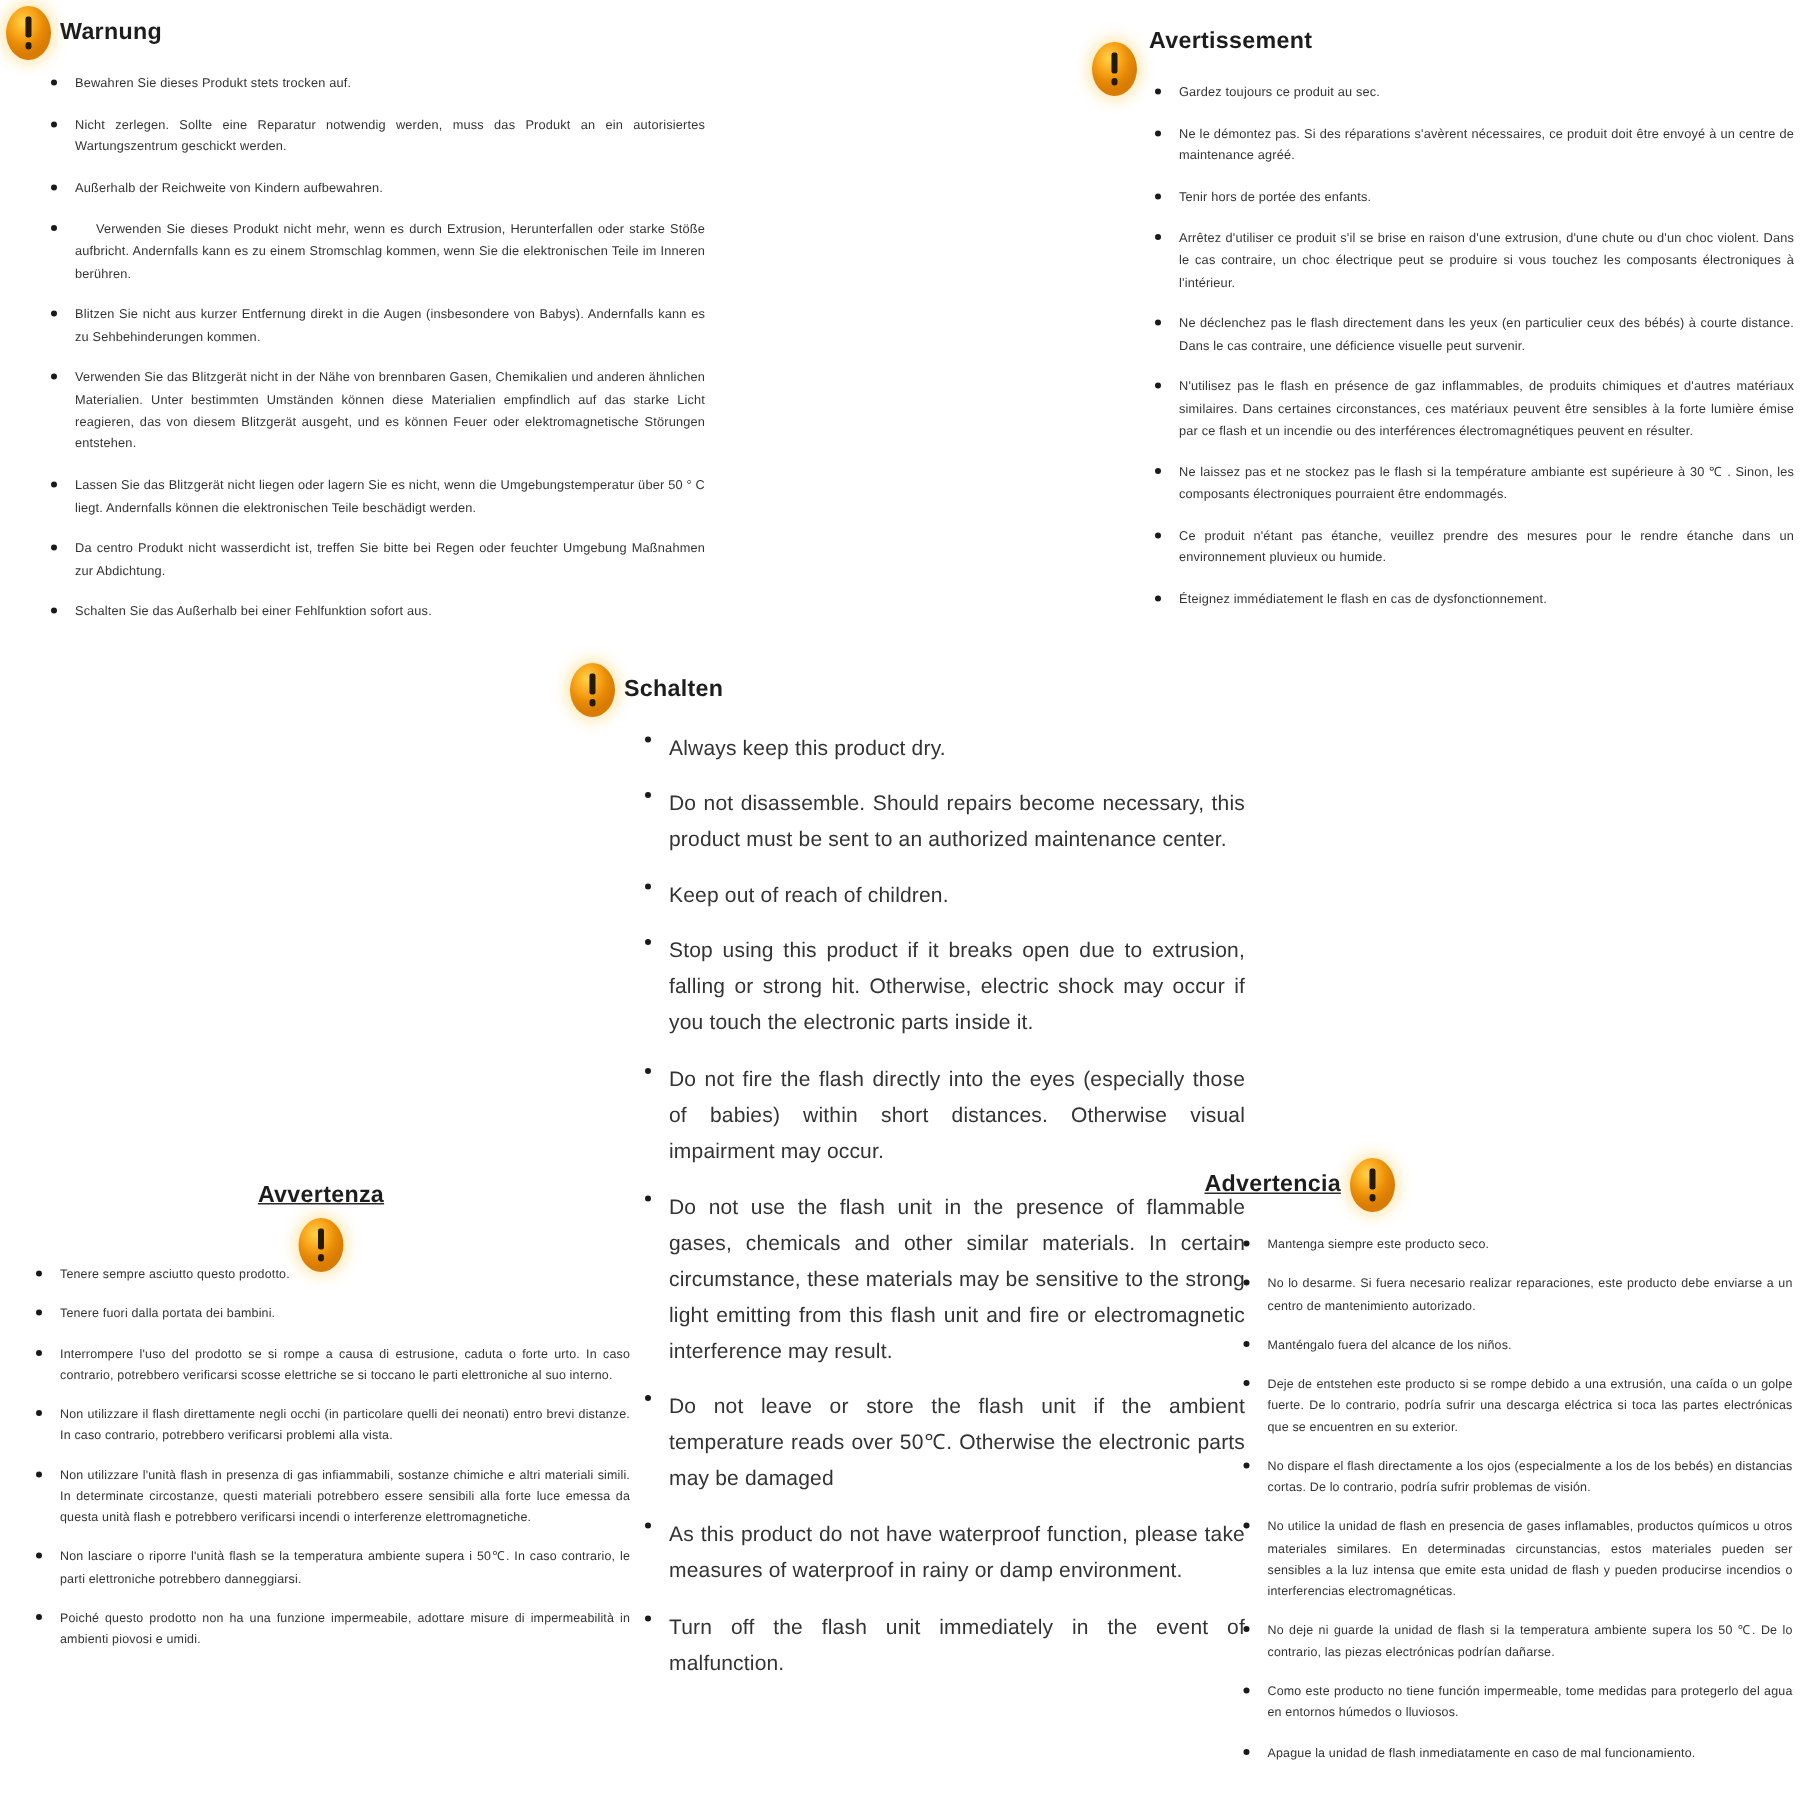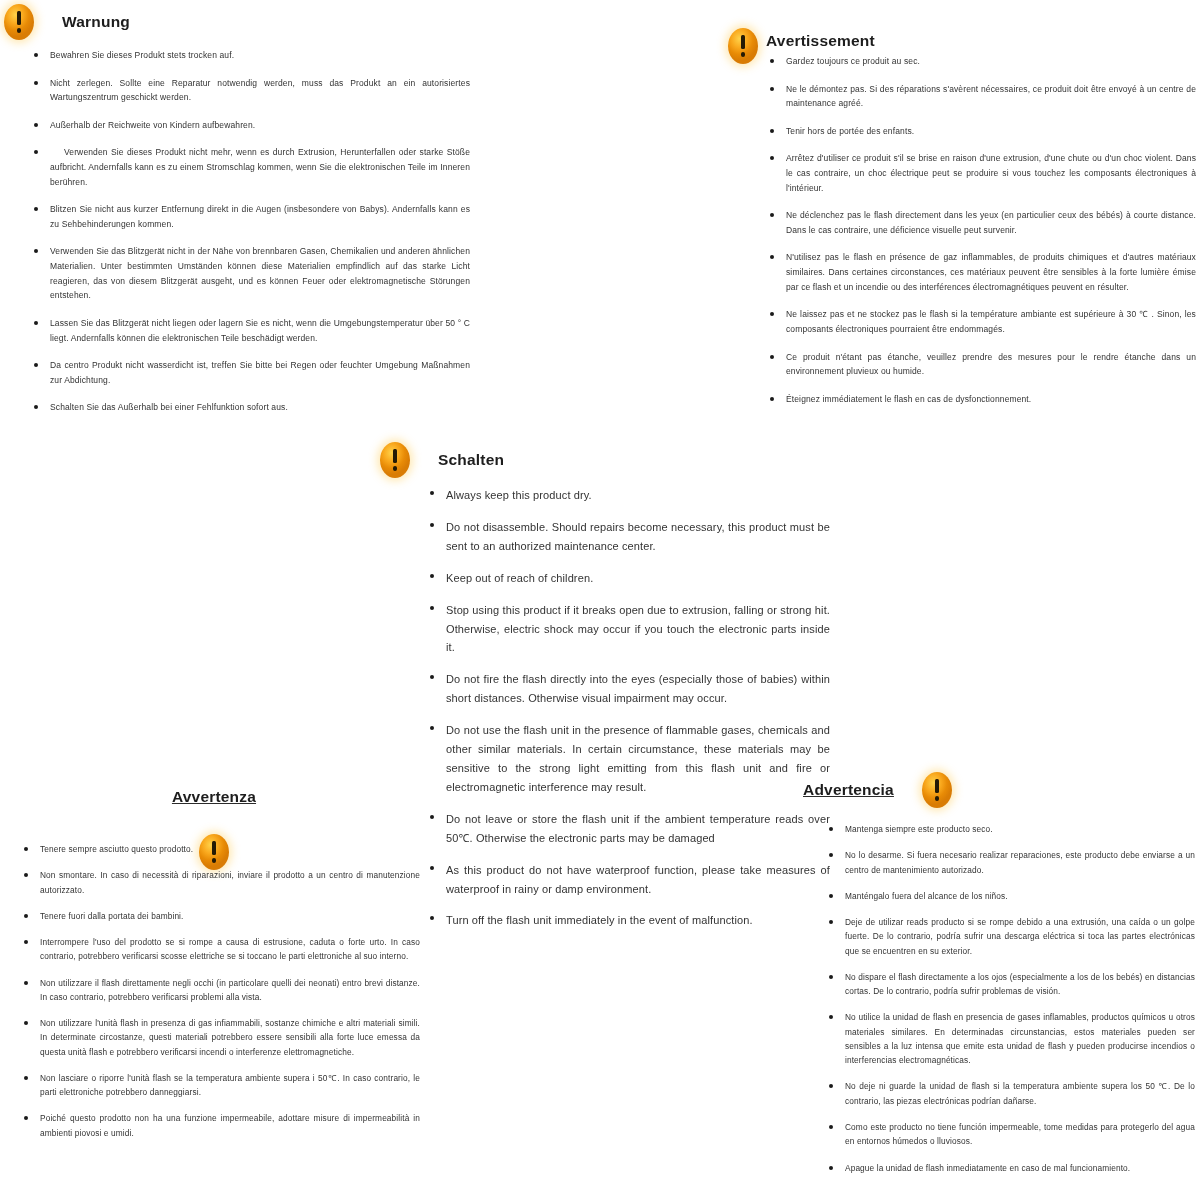--- a/index.html
+++ b/index.html
@@ -18,21 +18,21 @@
 
   .block {
     position: absolute;
     box-sizing: border-box;
   }
 
   
   .head {
     display: flex;
     align-items: center;
-    gap: 28px;
+    gap: 6px;
     height: 44px;
   }
   .head.icon-right {
     justify-content: flex-start;
     text-decoration: underline;
   }
   .head-title {
     font-size: 15.5px;
     font-weight: 700;
     letter-spacing: 0.2px;
@@ -79,21 +79,21 @@
   
   ul.bullets {
     list-style: none;
     margin: 0;
     padding: 0;
   }
   ul.bullets li {
     position: relative;
     padding-left: 22px;
     margin-bottom: 13px;
-    font-size: 11px;
+    font-size: 14px;
     line-height: 1.72;
     text-align: justify;
     color: #333333;
     letter-spacing: 0.12px;
   }
   ul.bullets li::before {
     content: "";
     position: absolute;
     left: 6px;
     top: 5px;
@@ -105,21 +105,21 @@
   ul.bullets li.indented {
     text-indent: 14px;
   }
 
   
   #block-de  { left: 0px;   top: 0px;    width: 470px; }
   #block-de .head { padding-left: 4px; }
   #block-de .body { padding-left: 28px; padding-top: 4px; }
 
   #block-fr  { left: 718px; top: 6px;    width: 478px; }
-  #block-fr .head { padding-left: 48px; align-items: flex-end; }
+  #block-fr .head { padding-left: 48px; }
   #block-fr .body { padding-left: 46px; padding-top: 4px; }
   #block-fr .head .warn-icon { position: absolute; left: 10px; top: 22px; }
 
   #block-en  { left: 378px; top: 438px;  width: 452px; }
   #block-en .head { padding-left: 2px; }
   #block-en .body { padding-left: 46px; padding-top: 4px; }
 
   #block-it  { left: 0px;   top: 788px;  width: 420px; }
   #block-it .head { padding-left: 8px; flex-direction: column; }
   #block-it .body { padding-left: 18px; padding-top: 10px; }
@@ -198,42 +198,41 @@
 </div>
 
 <div class="block" id="block-it">
   <div class="head icon-right">
     <div class="head-title">Avvertenza</div>
     <div class="warn-icon"></div>
   </div>
   <div class="body">
     <ul class="bullets">
       <li>Tenere sempre asciutto questo prodotto.</li>
-      <li>Non smontare. In caso di necessità di riparazioni, inviare il prodotto a un centro di manutenzione autorizzato.</li>
       <li>Tenere fuori dalla portata dei bambini.</li>
       <li>Interrompere l'uso del prodotto se si rompe a causa di estrusione, caduta o forte urto. In caso contrario, potrebbero verificarsi scosse elettriche se si toccano le parti elettroniche al suo interno.</li>
       <li>Non utilizzare il flash direttamente negli occhi (in particolare quelli dei neonati) entro brevi distanze. In caso contrario, potrebbero verificarsi problemi alla vista.</li>
       <li>Non utilizzare l'unità flash in presenza di gas infiammabili, sostanze chimiche e altri materiali simili. In determinate circostanze, questi materiali potrebbero essere sensibili alla forte luce emessa da questa unità flash e potrebbero verificarsi incendi o interferenze elettromagnetiche.</li>
       <li>Non lasciare o riporre l'unità flash se la temperatura ambiente supera i 50℃. In caso contrario, le parti elettroniche potrebbero danneggiarsi.</li>
       <li>Poiché questo prodotto non ha una funzione impermeabile, adottare misure di impermeabilità in ambienti piovosi e umidi.</li>
     </ul>
   </div>
 </div>
 
 <div class="block" id="block-es">
   <div class="head icon-right">
     <div class="head-title">Advertencia</div>
     <div class="warn-icon"></div>
   </div>
   <div class="body">
     <ul class="bullets">
       <li>Mantenga siempre este producto seco.</li>
       <li>No lo desarme. Si fuera necesario realizar reparaciones, este producto debe enviarse a un centro de mantenimiento autorizado.</li>
       <li>Manténgalo fuera del alcance de los niños.</li>
-      <li>Deje de utilizar reads producto si se rompe debido a una extrusión, una caída o un golpe fuerte. De lo contrario, podría sufrir una descarga eléctrica si toca las partes electrónicas que se encuentren en su exterior.</li>
+      <li>Deje de entstehen este producto si se rompe debido a una extrusión, una caída o un golpe fuerte. De lo contrario, podría sufrir una descarga eléctrica si toca las partes electrónicas que se encuentren en su exterior.</li>
       <li>No dispare el flash directamente a los ojos (especialmente a los de los bebés) en distancias cortas. De lo contrario, podría sufrir problemas de visión.</li>
       <li>No utilice la unidad de flash en presencia de gases inflamables, productos químicos u otros materiales similares. En determinadas circunstancias, estos materiales pueden ser sensibles a la luz intensa que emite esta unidad de flash y pueden producirse incendios o interferencias electromagnéticas.</li>
       <li>No deje ni guarde la unidad de flash si la temperatura ambiente supera los 50 ℃. De lo contrario, las piezas electrónicas podrían dañarse.</li>
       <li>Como este producto no tiene función impermeable, tome medidas para protegerlo del agua en entornos húmedos o lluviosos.</li>
       <li>Apague la unidad de flash inmediatamente en caso de mal funcionamiento.</li>
     </ul>
   </div>
 </div>
 
 </body></html>

